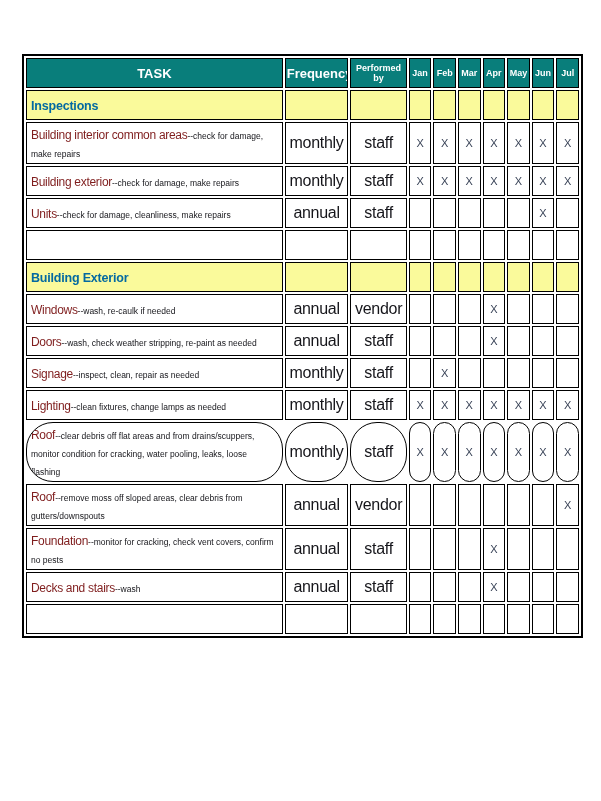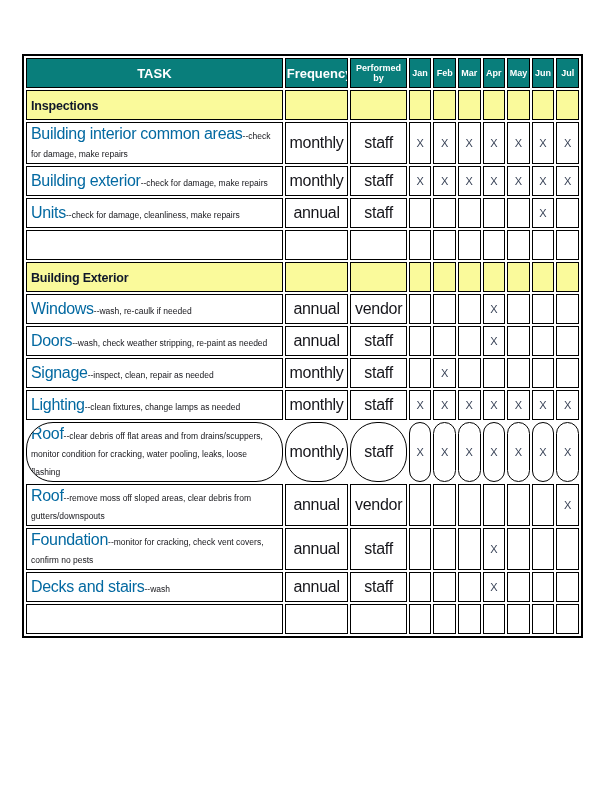--- a/index.html
+++ b/index.html
@@ -38,22 +38,22 @@
     padding: 0 1px;
   }
   th.col-task, th.col-freq { font-size: 13px; }
   th.col-perf, th.col-month { font-size: 9px; }
 
   tbody td { height: 30px; }
   tr.tall td { height: 40px; border-radius: 27px; }
   tr.section-row td { background: var(--section-bg, #fafa9b); }
 
   .task-cell { text-align: left; padding: 2px 4px; }
-  .section-label { font-weight: bold; font-size: 12.5px; color: #0f172a; letter-spacing: -0.2px; }
-  .task-name { font-size: 16px; color: #0369a1; letter-spacing: -0.3px; }
+  .section-label { font-weight: bold; font-size: 12.5px; color: #0369a1; letter-spacing: -0.2px; }
+  .task-name { font-size: 12px; color: #7f1d1d; letter-spacing: -0.3px; }
   .task-desc { font-size: 8.5px; color: #15151a; }
   .freq-cell, .perf-cell { text-align: center; font-size: 16px; color: #15151a; letter-spacing: -0.3px; }
   .month-cell { text-align: center; font-size: 11px; color: var(--mark-color, #3a4458); padding: 0; }
 </style>
 </head>
 <body>
 
 <div class="page">
   <table class="schedule">
     <colgroup>

